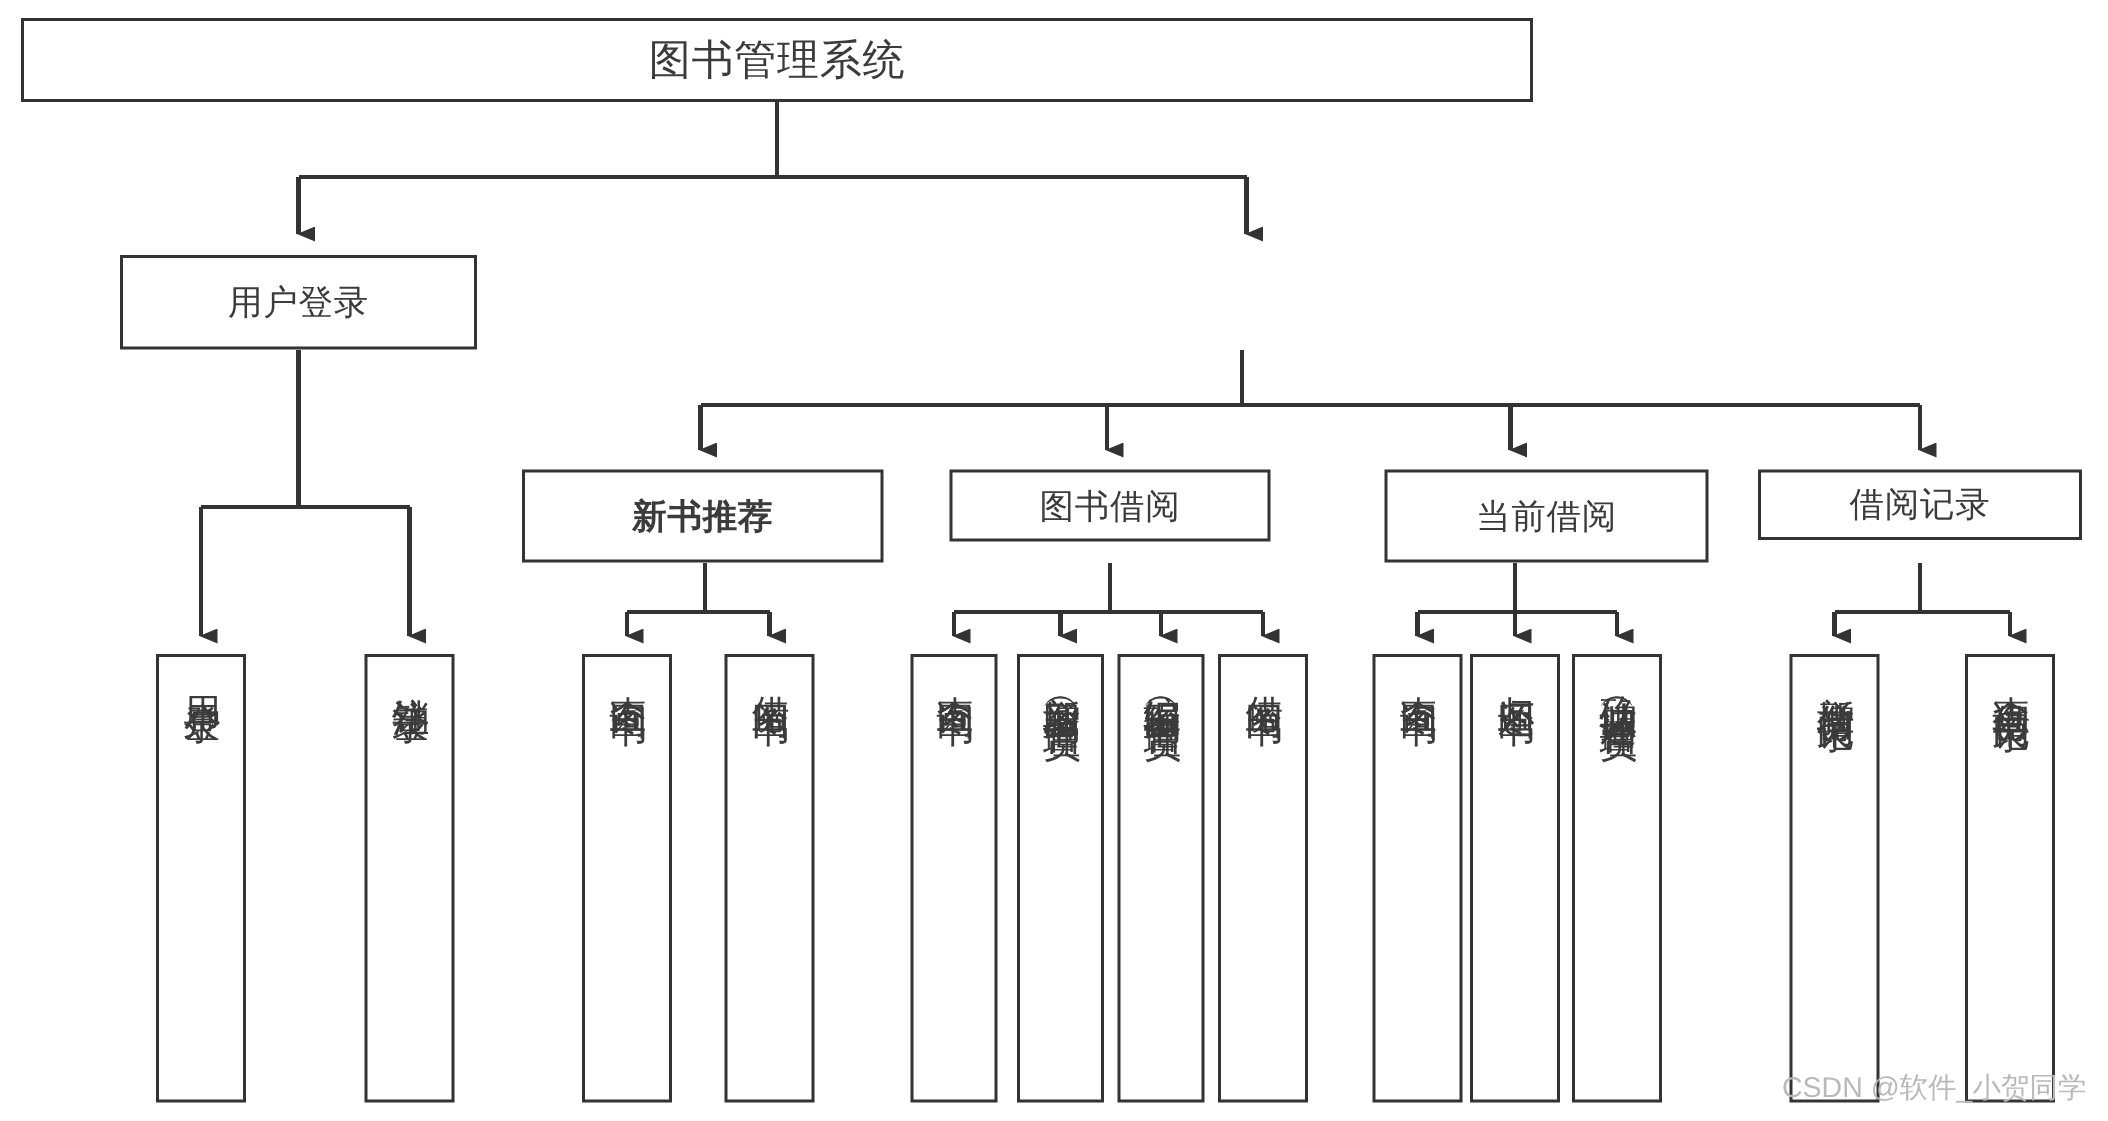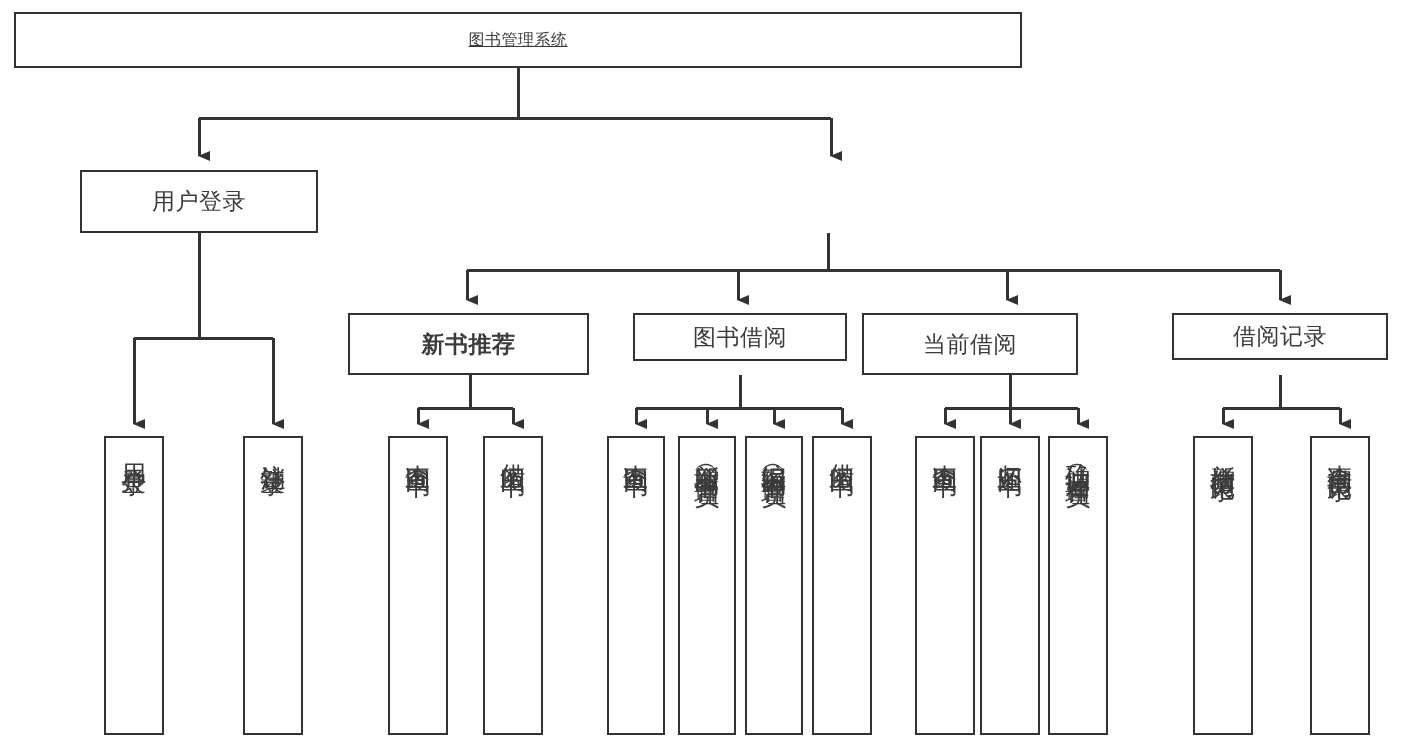--- a/index.html
+++ b/index.html
@@ -46,22 +46,21 @@
     line-height: 1.05;
     color: #3b3b3b;
     letter-spacing: 0.5px;
   }
   
   .node.horiz .node-label {
     font-size: 23px;
     white-space: nowrap;
   }
   .node.root .node-label {
-    font-size: 16px;
-    text-decoration: underline;
+    font-size: 28px;
   }
   
   .node.vert {
     align-items: flex-start;
     justify-content: center;
     padding-top: 6px;
   }
   .node.vert .node-label {
     writing-mode: vertical-rl;
     text-orientation: upright;
@@ -146,21 +145,21 @@
   <div class="node horiz" style="left: 80px; top: 170px; width: 238px; height: 63px;">
     <span class="node-label">用户登录</span>
   </div>
 
   <div class="node horiz" style="left: 348px; top: 313px; width: 241px; height: 62px; font-weight: bold;">
     <span class="node-label">新书推荐</span>
   </div>
   <div class="node horiz" style="left: 633px; top: 313px; width: 214px; height: 48px;">
     <span class="node-label">图书借阅</span>
   </div>
-  <div class="node horiz" style="left: 862px; top: 313px; width: 216px; height: 62px;">
+  <div class="node horiz" style="left: 923px; top: 313px; width: 216px; height: 62px;">
     <span class="node-label">当前借阅</span>
   </div>
   <div class="node horiz" style="left: 1172px; top: 313px; width: 216px; height: 47px;">
     <span class="node-label">借阅记录</span>
   </div>
 
   <div class="node vert" style="left: 104px; top: 436px; width: 60px; height: 299px;">
     <span class="node-label">用户登录</span>
   </div>
   <div class="node vert" style="left: 243px; top: 436px; width: 60px; height: 299px;">
@@ -193,14 +192,15 @@
   <div class="node vert tall" style="left: 1048px; top: 436px; width: 60px; height: 299px;">
     <span class="node-label">确认归还（管理员）</span>
   </div>
   <div class="node vert" style="left: 1193px; top: 436px; width: 60px; height: 299px;">
     <span class="node-label">新增借阅记录</span>
   </div>
   <div class="node vert" style="left: 1310px; top: 436px; width: 60px; height: 299px;">
     <span class="node-label">查询借阅记录</span>
   </div>
 
+  <div class="watermark">CSDN @软件_小贺同学</div>
 
 </div>
 
 </body></html>

